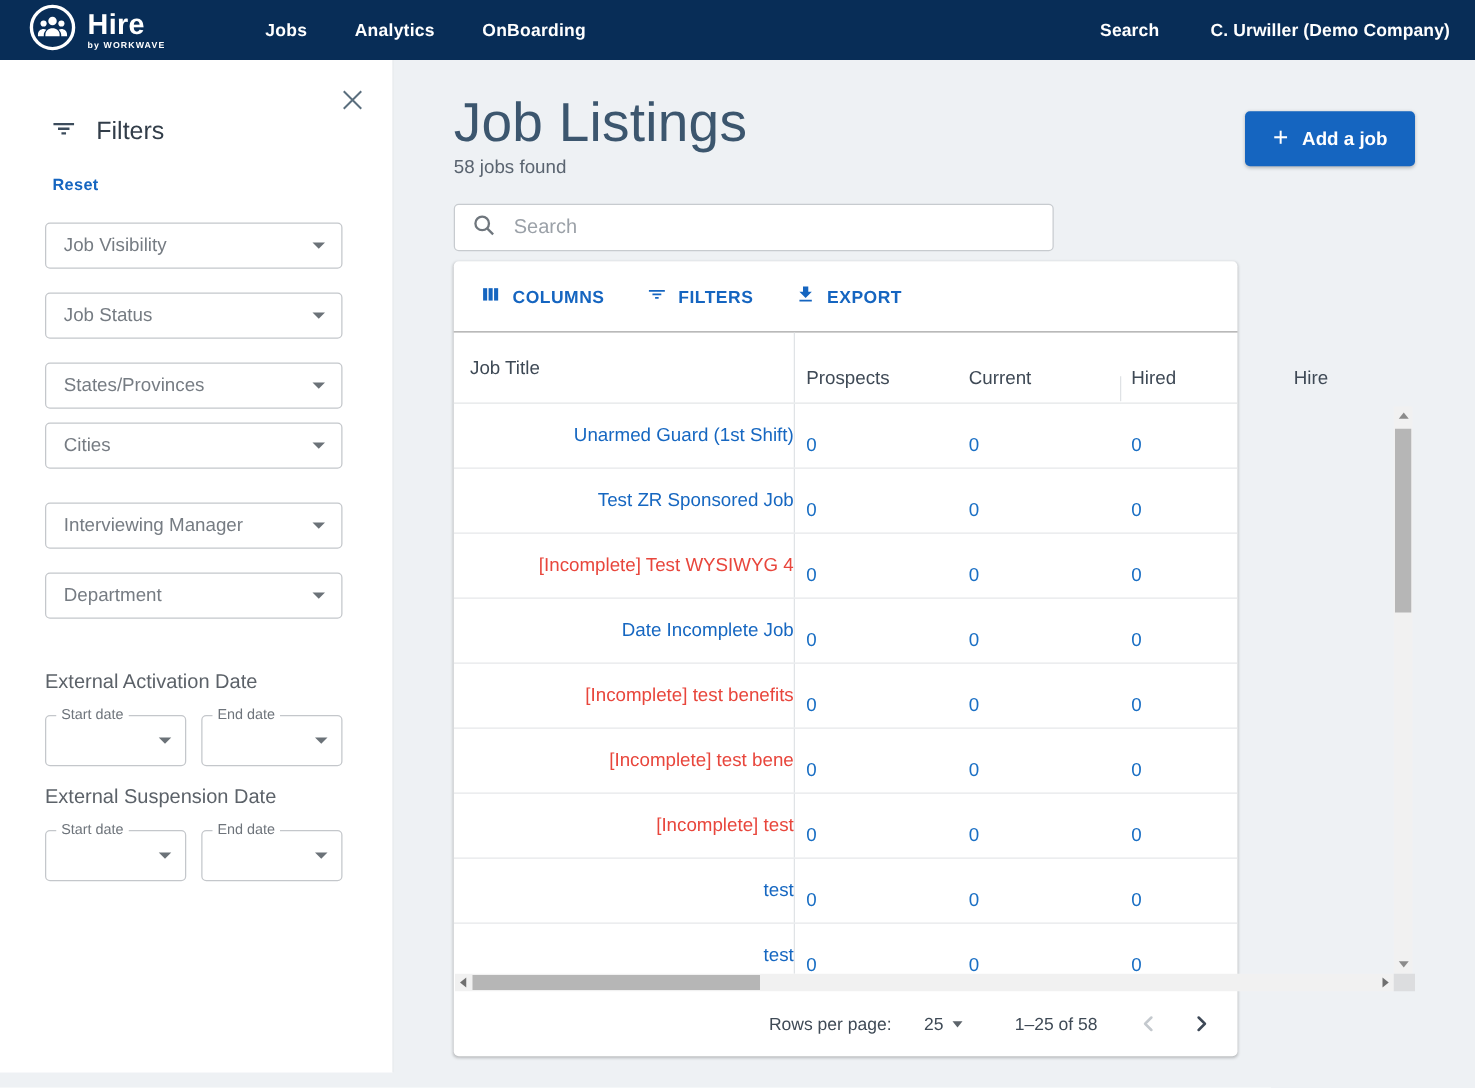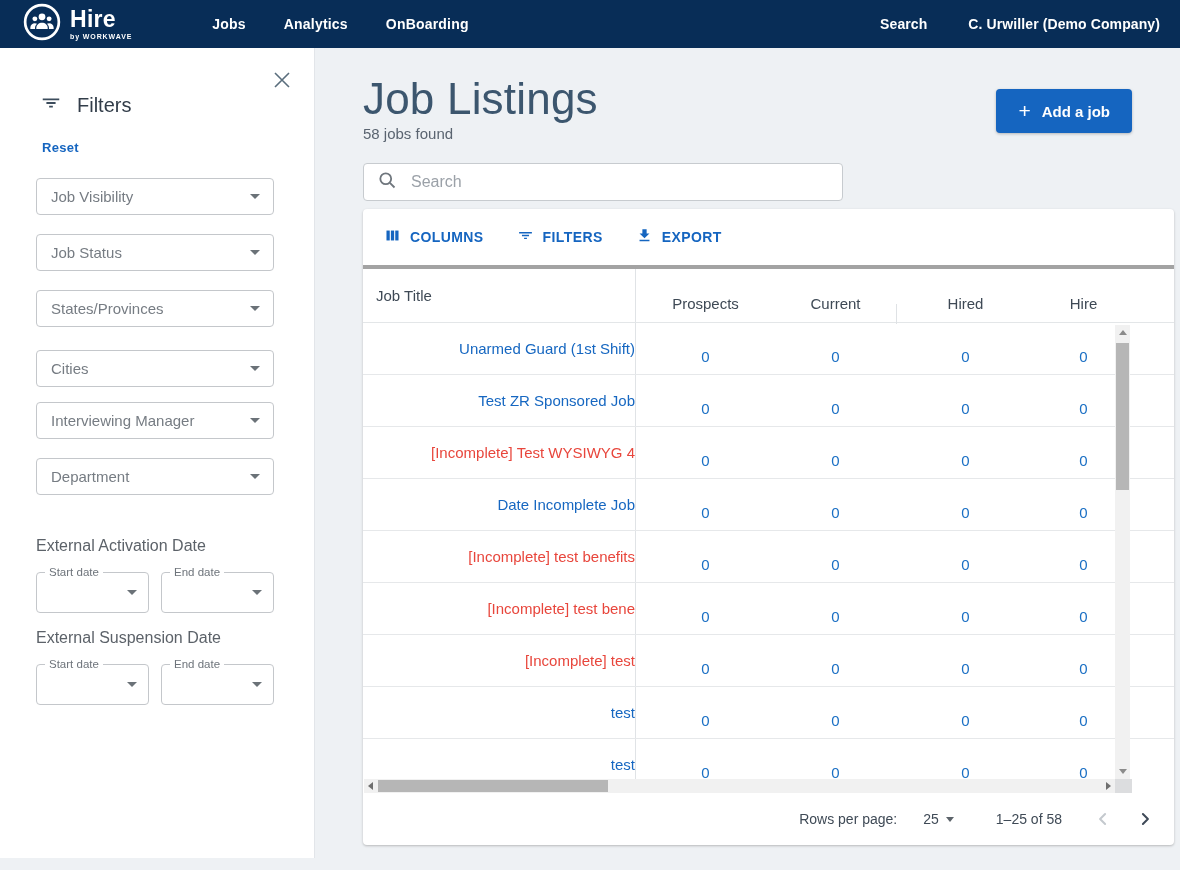--- a/index.html
+++ b/index.html
@@ -35,26 +35,26 @@
   .main{position:absolute;left:315px;top:48px;width:865px;height:822px;background:#eef1f4;}
   .page-title{position:absolute;left:48px;top:26px;font-size:44px;color:#3c566e;letter-spacing:.2px;}
   .page-subtitle{position:absolute;left:48px;top:77px;font-size:15px;color:#5a6470;}
   .add-btn{position:absolute;right:48px;top:41px;height:44px;background:#1565c0;border:none;border-radius:4px;color:#fff;font-size:15px;font-weight:700;font-family:inherit;display:flex;align-items:center;gap:11px;padding:0 22px;cursor:pointer;box-shadow:0 1px 3px rgba(0,0,0,.25);}
   .add-plus{font-size:21px;font-weight:400;line-height:1;margin-top:-2px;}
   .searchbar{position:absolute;left:48px;top:115px;width:480px;height:38px;background:#fff;border:1px solid #c7cbcf;border-radius:4px;box-sizing:border-box;display:flex;align-items:center;padding-left:13px;}
   .searchbar input{border:none;outline:none;font-size:16px;color:#3c4650;margin-left:12px;width:400px;font-family:inherit;background:transparent;}
   .searchbar input::placeholder{color:#9ba1a8;}
 
   
-  .card{position:absolute;left:48px;top:161px;width:811px;height:636px;background:#fff;border-radius:4px;box-shadow:0 1px 3px rgba(0,0,0,.14),0 1px 2px rgba(0,0,0,.1);}
+  .card{position:absolute;left:48px;top:161px;width:627px;height:636px;background:#fff;border-radius:4px;box-shadow:0 1px 3px rgba(0,0,0,.14),0 1px 2px rgba(0,0,0,.1);}
   .toolbar{position:absolute;left:0;top:0;right:0;height:56px;display:flex;align-items:center;gap:33px;padding-left:21px;}
   .tool-btn{display:flex;align-items:center;gap:9px;color:#1565c0;font-size:14px;font-weight:700;letter-spacing:.4px;cursor:pointer;}
-  .thead{position:absolute;left:0;top:56px;width:100%;height:58px;border-top:4px solid #a3a3a3;border-bottom:1px solid #e3e6e8;box-sizing:border-box;}
+  .thead{position:absolute;left:0;top:56px;width:100%;height:58px;border-top:1px solid #a3a3a3;border-bottom:1px solid #e3e6e8;box-sizing:border-box;}
   .col-title{position:absolute;left:0;top:0;bottom:0;width:273px;border-right:1px solid #e0e3e6;display:flex;align-items:center;padding-left:13px;box-sizing:border-box;}
-  .col-num{position:absolute;top:16px;bottom:0;width:130px;display:flex;align-items:center;padding-left:9px;box-sizing:border-box;justify-content:center;}
+  .col-num{position:absolute;top:16px;bottom:0;width:130px;display:flex;align-items:center;padding-left:9px;box-sizing:border-box;}
   .hcell{font-size:15px;font-weight:500;color:#3e4955;}
   .sep-left::before{content:"";position:absolute;left:0;top:19px;height:20px;width:1px;background:#dfe2e5;}
   .c1{left:273px;} .c2{left:403px;} .c3{left:533px;} .c4{left:663px;width:106px;}
   .tbody{position:absolute;left:0;top:114px;width:100%;height:456px;overflow:hidden;}
   .trow{position:relative;height:52px;border-bottom:1px solid #e6e8ea;box-sizing:border-box;}
   .trow .col-title{border-right:1px solid #e0e3e6;justify-content:flex-end;}
   .job-link{font-size:15px;font-weight:500;color:#1667c1;cursor:pointer;text-decoration:none;}
   .job-link.red{color:#e8463c;}
   .num-link{font-size:15px;font-weight:500;color:#1a6fc4;cursor:pointer;}
 
@@ -136,21 +136,21 @@
       <span class="caret"></span>
     </div>
     <div class="sel" style="top:186px">
       <span class="sel-label">Job Status</span>
       <span class="caret"></span>
     </div>
     <div class="sel" style="top:242px">
       <span class="sel-label">States/Provinces</span>
       <span class="caret"></span>
     </div>
-    <div class="sel" style="top:302px">
+    <div class="sel" style="top:290px">
       <span class="sel-label">Cities</span>
       <span class="caret"></span>
     </div>
     <div class="sel" style="top:354px">
       <span class="sel-label">Interviewing Manager</span>
       <span class="caret"></span>
     </div>
     <div class="sel" style="top:410px">
       <span class="sel-label">Department</span>
       <span class="caret"></span>

